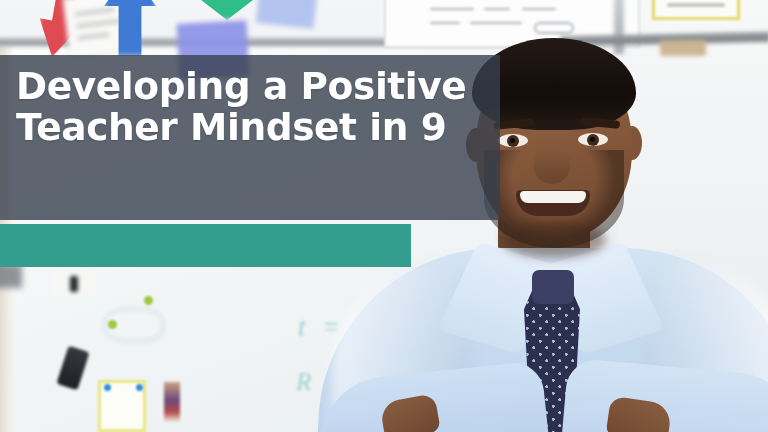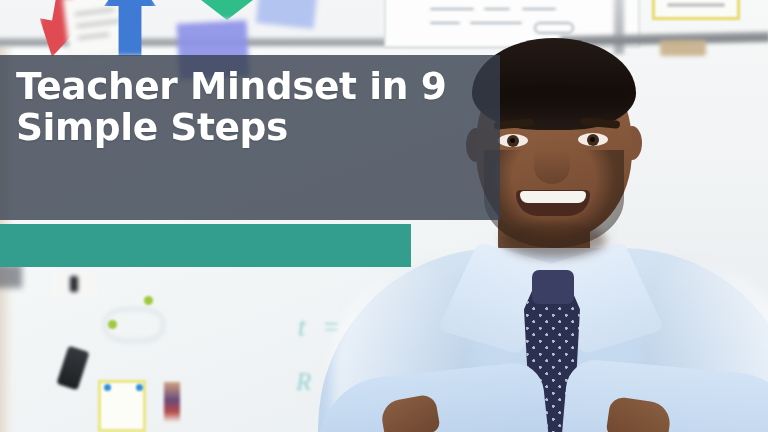--- a/index.html
+++ b/index.html
@@ -440,19 +440,19 @@
         <span class="iris"></span>
       </div>
     <div class="nose"></div>
     <div class="mouth">
         <span class="teeth"></span>
       </div>
   </div>
 
   <div class="title-overlay"></div>
   <div class="title">
+    <span class="ln">Developing a Positive</span>
     <span class="ln">Teacher Mindset in 9</span>
-    <span class="ln">Simple Steps</span>
   </div>
 
   <div class="url-banner"></div>
 
 </div>
 
 </body></html>

